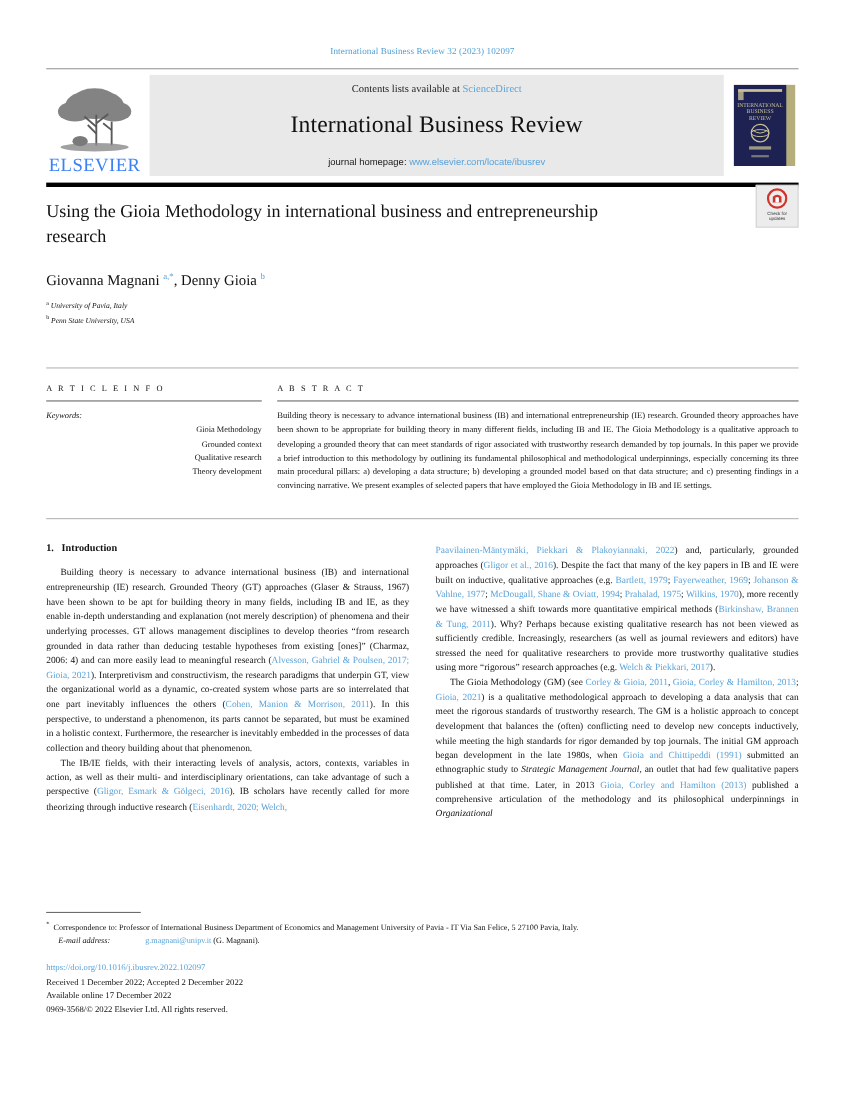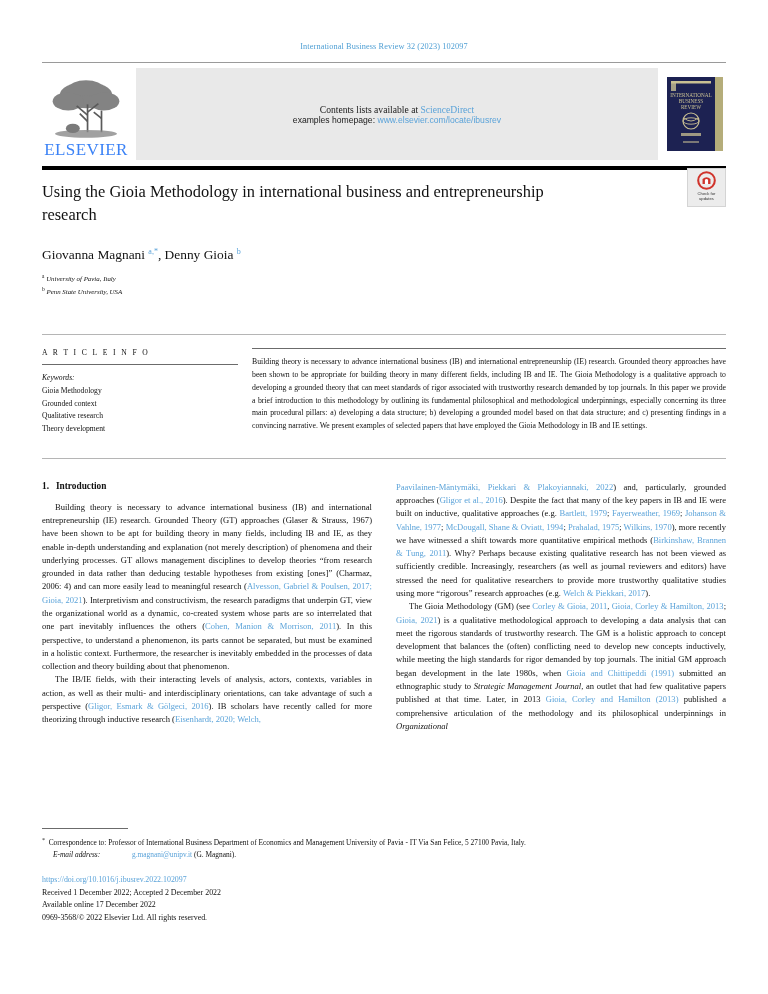--- a/index.html
+++ b/index.html
@@ -176,20 +176,21 @@
   .keywords-label {
     font-size: 7.6px;
     font-style: italic;
     color: #111;
     line-height: 1.68;
   }
   .keyword {
     font-size: 7.6px;
     color: #111;
     line-height: 1.68;
+    text-align: right;
   }
   .abstract-text {
     font-size: 7.75px;
     line-height: 1.66;
     text-align: justify;
     color: #111;
   }
 
   .mid-rule {
     border-top: 0.8px solid #b5b5b5;
@@ -284,22 +285,23 @@
         <ellipse cx="50" cy="72" rx="40" ry="5" fill="#8a8a8a" opacity="0.8"></ellipse>
         <ellipse cx="33" cy="65" rx="9" ry="6" fill="#7a7a7a"></ellipse>
       </svg>
       <div class="elsevier-word">ELSEVIER</div>
     </div>
 
     <div class="masthead-center">
       <div class="contents-line">
         <span>Contents lists available at </span><span class="lnk">ScienceDirect</span>
       </div>
+      <div class="journal-title">International Business Review</div>
       <div class="homepage-line">
-        <span>examples homepage: </span><span class="lnk">www.elsevier.com/locate/ibusrev</span>
+        <span>journal homepage: </span><span class="lnk">www.elsevier.com/locate/ibusrev</span>
       </div>
     </div>
 
     <div class="cover-thumb">
       <svg width="56" height="74" viewBox="0 0 56 74">
         <rect x="0" y="0" width="56" height="74" fill="#9a9a85"></rect>
         <rect x="0" y="0" width="48" height="74" fill="#1d2252"></rect>
         <rect x="48" y="0" width="8" height="74" fill="#b5ad7a"></rect>
         <rect x="4" y="4" width="40" height="2.5" fill="#c9c093"></rect>
         <rect x="4" y="5" width="5" height="9" fill="#c9c093" opacity="0.8"></rect>
@@ -344,20 +346,21 @@
     <div class="col-info">
       <div class="sec-head">A R T I C L E   I N F O</div>
       <div class="sec-rule"></div>
       <div class="keywords-label">Keywords:</div>
       <div class="keyword">Gioia Methodology</div>
       <div class="keyword">Grounded context</div>
       <div class="keyword">Qualitative research</div>
       <div class="keyword">Theory development</div>
     </div>
     <div class="col-abstract">
+      <div class="sec-head">A B S T R A C T</div>
       <div class="sec-rule"></div>
       <div class="abstract-text">Building theory is necessary to advance international business (IB) and international entrepreneurship (IE) research. Grounded theory approaches have been shown to be appropriate for building theory in many different fields, including IB and IE. The Gioia Methodology is a qualitative approach to developing a grounded theory that can meet standards of rigor associated with trustworthy research demanded by top journals. In this paper we provide a brief introduction to this methodology by outlining its fundamental philosophical and methodological underpinnings, especially concerning its three main procedural pillars: a) developing a data structure; b) developing a grounded model based on that data structure; and c) presenting findings in a convincing narrative. We present examples of selected papers that have employed the Gioia Methodology in IB and IE settings.</div>
     </div>
   </div>
 
   <div class="mid-rule"></div>
 
   <div class="body-cols">
     <div class="body-col">
       <div class="section-title">

